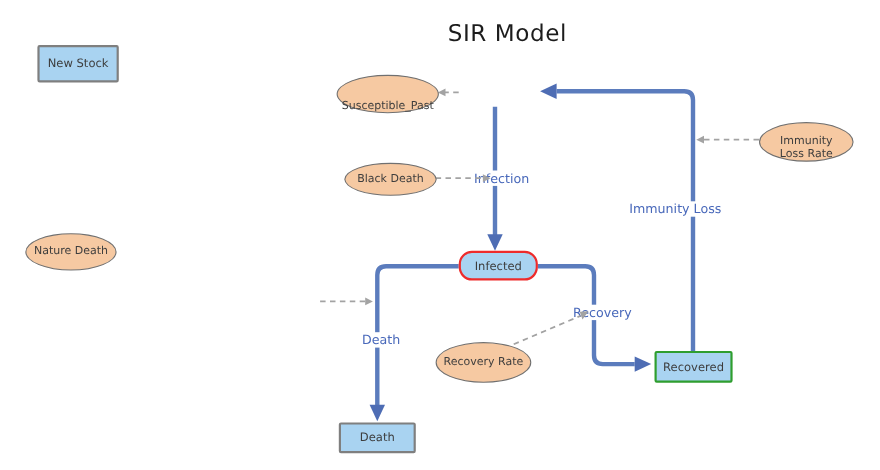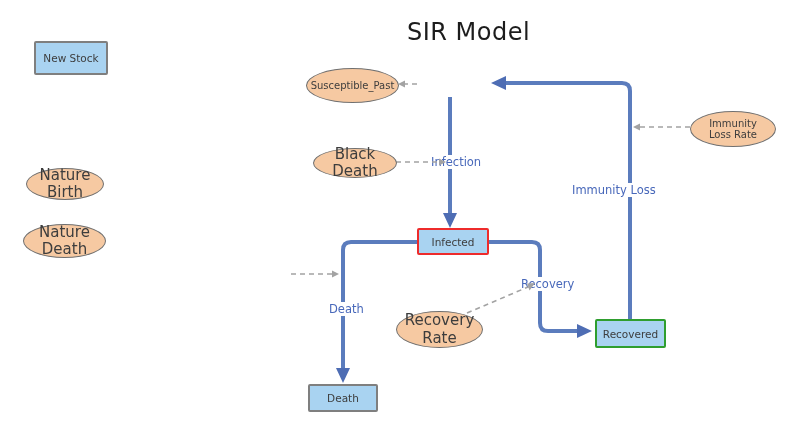--- a/index.html
+++ b/index.html
@@ -5,38 +5,38 @@
   html,body{margin:0;padding:0;background:#fff;}
   #canvas{
     position:relative;width:800px;height:427px;background:#ffffff;
     font-family:"DejaVu Sans","Liberation Sans",sans-serif;overflow:hidden;
   }
   #canvas svg{position:absolute;left:0;top:0;}
   #flows-svg{z-index:1;}
   #dashed-svg{z-index:3;}
   .title{
     position:absolute;left:407px;top:18px;z-index:2;
-    font-size:24px;color:#1c1c1c;letter-spacing:0.5px;white-space:nowrap;
+    font-size:21px;color:#1c1c1c;letter-spacing:0.5px;white-space:nowrap;
   }
   .stock{
     position:absolute;z-index:4;box-sizing:border-box;
     background:#a9d3f1;border:2px solid #7f7f7f;border-radius:2px;
     display:flex;align-items:center;justify-content:center;
     font-size:10.5px;color:#3d3d3d;white-space:nowrap;
   }
   .stock.yellow{border-color:#f1c232;}
   .stock.red{border-color:#ee2b2b;}
   .stock.green{border-color:#2f9e2f;text-align:right;}
   .variable{
     position:absolute;z-index:4;box-sizing:border-box;
     background:#f6c9a2;border:1.5px solid #707070;border-radius:50%;
     display:flex;align-items:center;justify-content:center;text-align:center;
-    font-size:15px;color:#3d3d3d;line-height:1.15;
+    font-size:10px;color:#3d3d3d;line-height:1.15;
   }
-  .variable.small{font-size:10px;}
+  .variable.small{font-size:10px;align-items:flex-end;}
   .flow-label{
     position:absolute;z-index:2;background:#ffffff;padding:0 2px;
     font-size:11.5px;color:#4868ba;white-space:nowrap;
   }
   .flow-line{stroke:#5b7cbd;stroke-width:4;fill:none;}
   .flow-head{fill:#4e6db4;stroke:none;}
   .dash-line{stroke:#a3a3a3;stroke-width:1.6;fill:none;stroke-dasharray:5 4;}
   .dash-head{fill:#a3a3a3;stroke:none;}
 </style>
 </head>
@@ -89,40 +89,37 @@
       <path class="dash-line" d="M467,313 L528,287"></path>
       <polygon class="dash-head" points="535,283 527,283.5 529.5,290.5"></polygon>
     </g>
   </svg>
 
   <div class="title">SIR Model</div>
 
   <div class="stock" style="left:34px;top:41px;width:74px;height:34px;">
     <span>New Stock</span>
   </div>
-  <div class="stock red" style="left:417px;top:228px;width:72px;height:27px;">
+  <div class="stock red" style="left:417px;top:228px;width:72px;height:27px;border-radius:12px;">
     <span>Infected</span>
   </div>
   <div class="stock green" style="left:595px;top:319px;width:71px;height:29px;">
     <span>Recovered</span>
   </div>
   <div class="stock" style="left:308px;top:384px;width:70px;height:28px;">
     <span>Death</span>
   </div>
 
   <div class="variable small" style="left:306px;top:68px;width:93px;height:35px;">
     <span>Susceptible_Past</span>
   </div>
   <div class="variable" style="left:313px;top:148px;width:84px;height:30px;">
     <span>Black Death</span>
   </div>
-  <div class="variable" style="left:26px;top:168px;width:78px;height:32px;">
-    <span>Nature Birth</span>
-  </div>
-  <div class="variable" style="left:23px;top:224px;width:83px;height:34px;justify-content:flex-end;">
+  <div class="variable" style="left:23px;top:212px;width:83px;height:34px;">
     <span>Nature Death</span>
   </div>
   <div class="variable" style="left:396px;top:311px;width:87px;height:37px;">
     <span>Recovery Rate</span>
   </div>
   <div class="variable small" style="left:690px;top:111px;width:86px;height:36px;padding:0 8px;">
     <span>Immunity Loss Rate</span>
   </div>
 
 </div>

